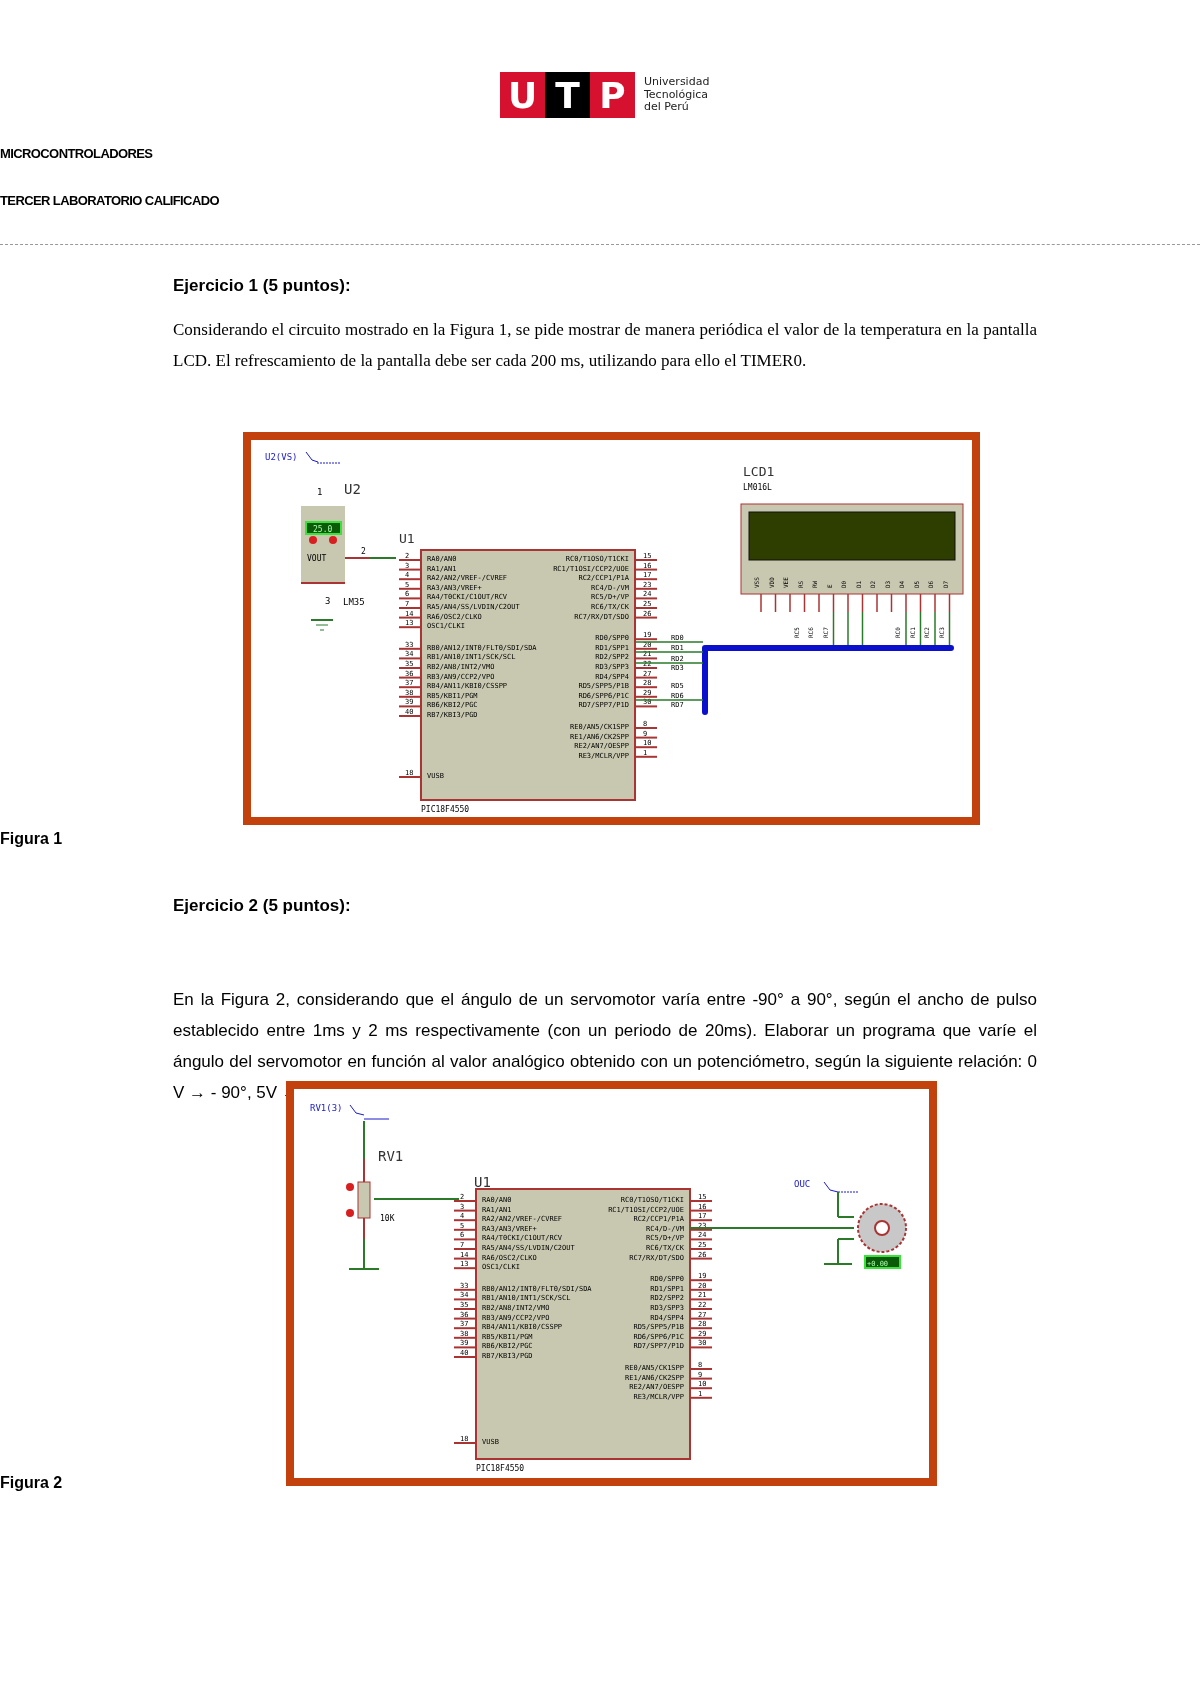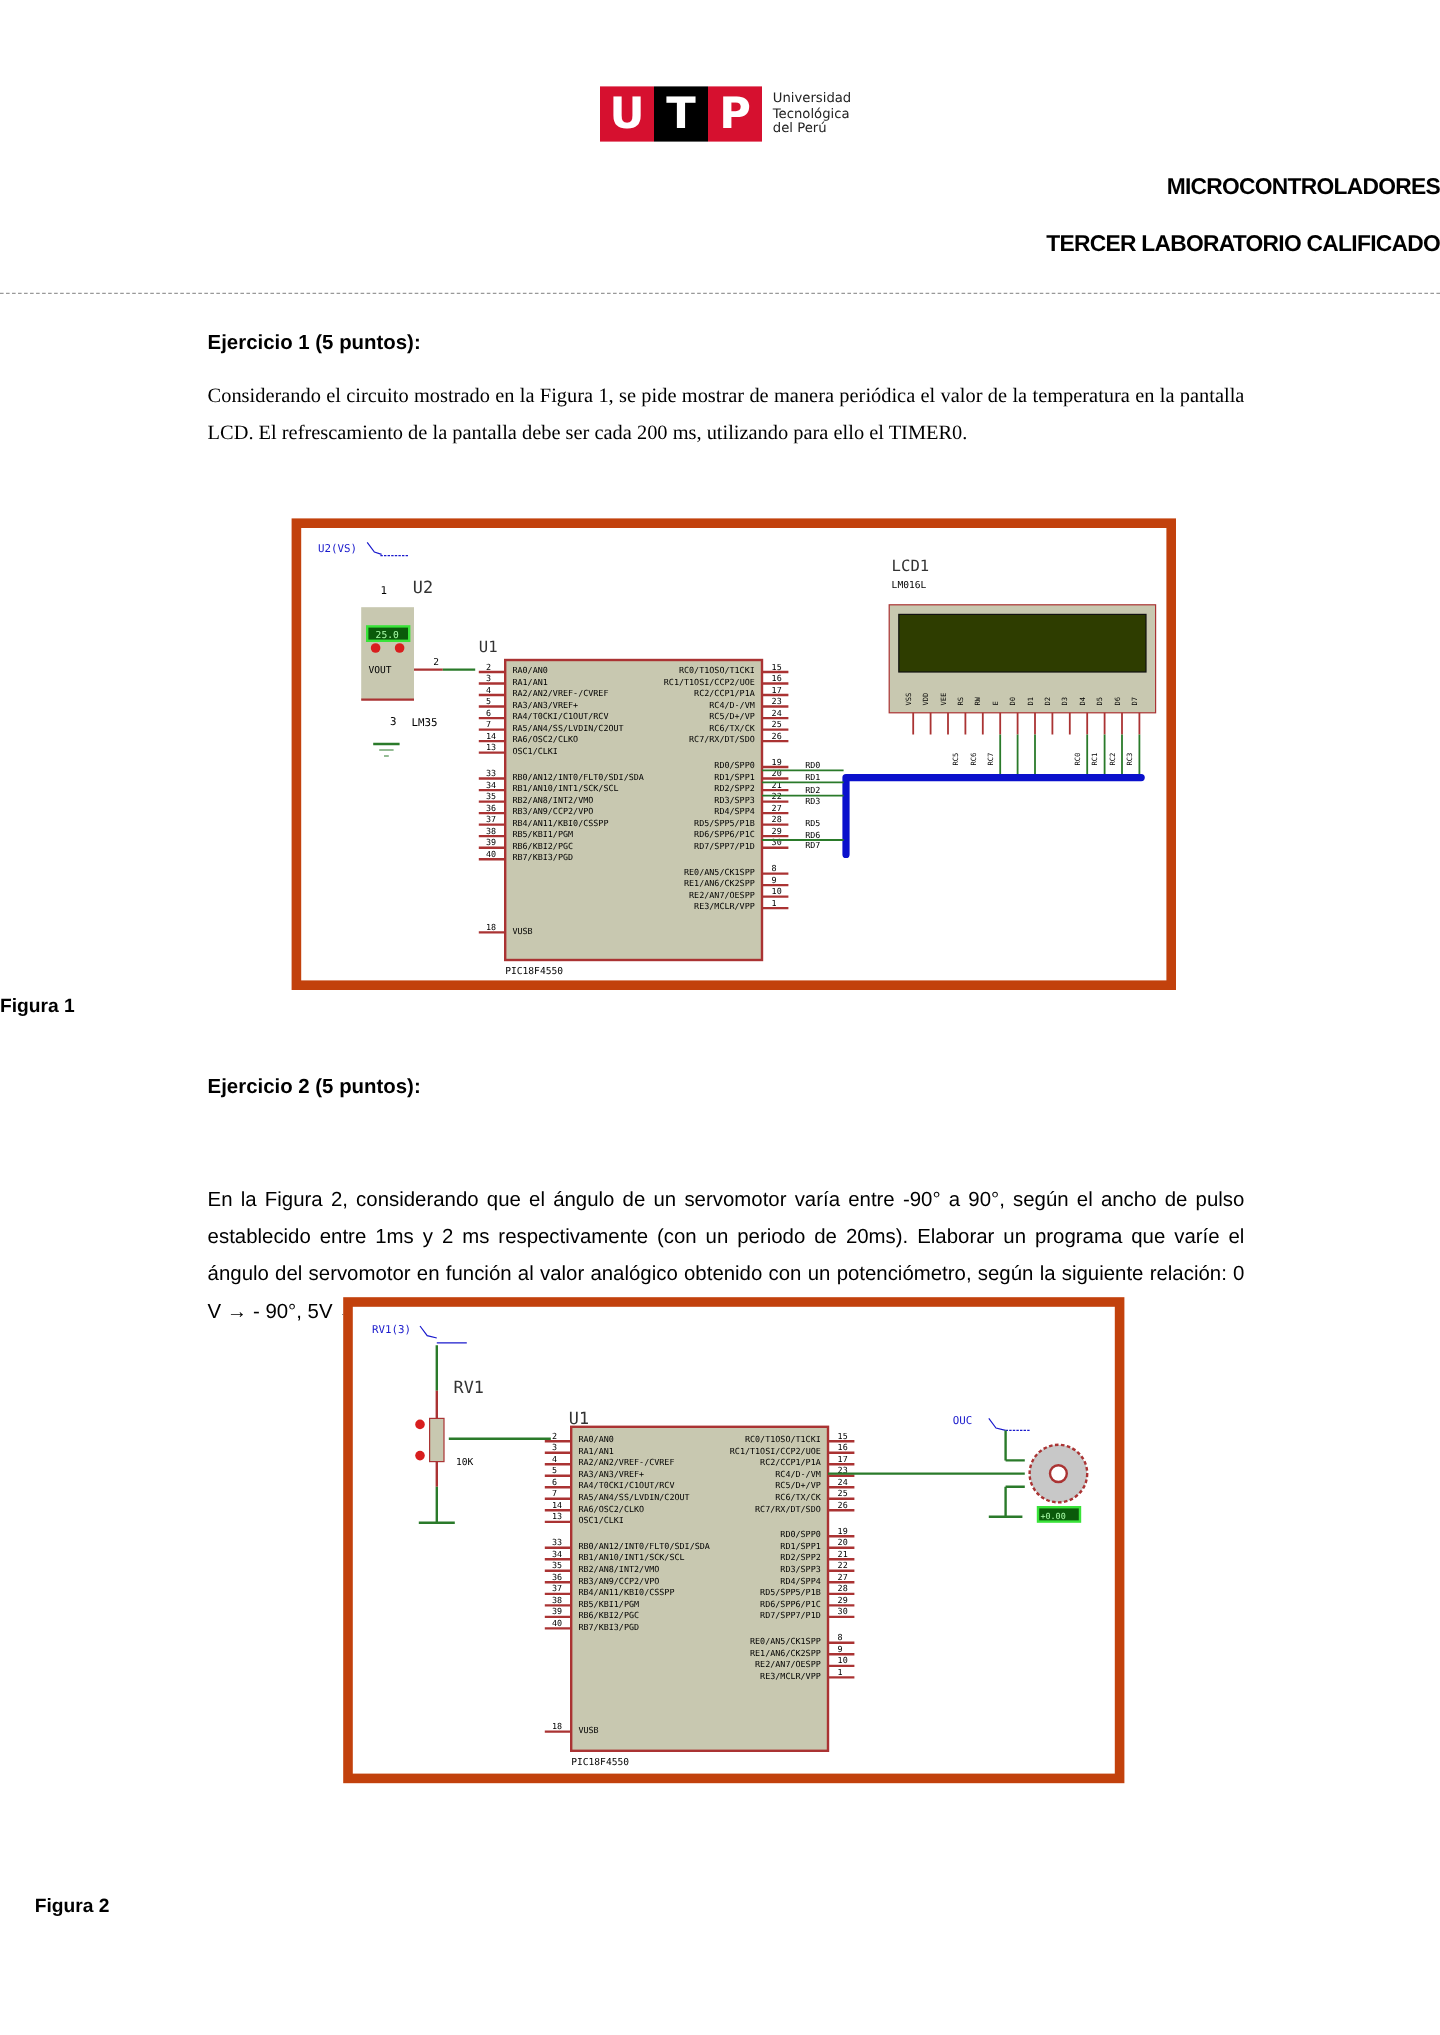--- a/index.html
+++ b/index.html
@@ -4,21 +4,21 @@
 <style>
   html,body{margin:0;padding:0;background:#ffffff;}
   body{width:1200px;height:1696px;position:relative;overflow:hidden;font-family:"Liberation Sans",sans-serif;color:#000;}
   .abs{position:absolute;}
   
   .logo{left:500px;top:72px;height:46px;display:flex;}
   .logo .cell{width:45px;height:46px;display:flex;align-items:center;justify-content:center;color:#fff;font-weight:bold;font-size:36px;font-family:"DejaVu Sans",sans-serif;}
   .logo .red{background:#d6102f;}
   .logo .black{background:#000;}
   .logo-text{left:644px;top:76px;font-size:11px;line-height:12.5px;color:#222;font-family:"DejaVu Sans",sans-serif;}
-  .title{left:0;width:1200px;text-align:right;font-size:19px;font-weight:bold;letter-spacing:-0.6px;}
+  .title{left:0;width:1200px;text-align:left;font-size:13px;font-weight:bold;letter-spacing:-0.6px;}
   .dash{left:0;top:244px;width:1200px;height:0;border-top:1px dashed #999;}
   .h{left:173px;font-size:17px;font-weight:bold;}
   .p{left:173px;width:864px;font-size:17px;line-height:31px;text-align:justify;text-align-last:left;}
   .fig{border:8px solid #c2410c;background:#fff;overflow:hidden;}
   .cap{font-size:16px;font-weight:bold;text-align:left;width:1057px;left:0;}
   svg text{font-family:"DejaVu Sans Mono",monospace;}
 </style>
 </head>
 <body>
 
@@ -391,13 +391,13 @@
     <line x1="396" y1="139" x2="560" y2="139" stroke="#2a7a2a" stroke-width="2"></line>
     <line x1="544" y1="150" x2="560" y2="150" stroke="#2a7a2a" stroke-width="2"></line>
     <line x1="544" y1="150" x2="544" y2="175" stroke="#2a7a2a" stroke-width="2"></line>
     <line x1="530" y1="175" x2="558" y2="175" stroke="#2a7a2a" stroke-width="2"></line>
     <circle cx="588" cy="139" r="24" fill="#c8c8c8" stroke="#a33" stroke-dasharray="3,2" stroke-width="2"></circle>
     <circle cx="588" cy="139" r="7" fill="#fff" stroke="#a33" stroke-width="2"></circle>
     <rect x="571" y="167" width="35" height="12" fill="#0a5a0a" stroke="#39e339" stroke-width="2"></rect>
     <text x="573" y="177" font-size="7" fill="#aaffaa">+0.00</text>
   </svg>
 </div>
-<div class="abs cap" style="top:1580px;margin-left:29px;">Figura 2</div>
+<div class="abs cap" style="top:1474px;">Figura 2</div>
 
 </body></html>

